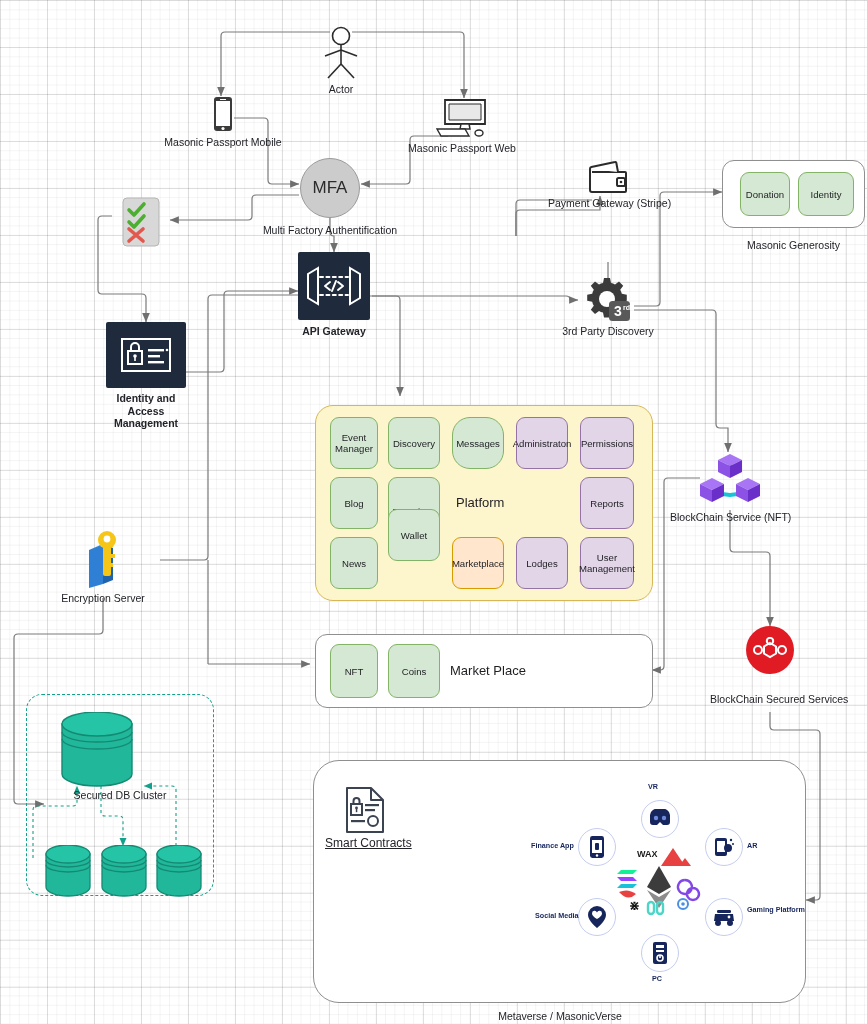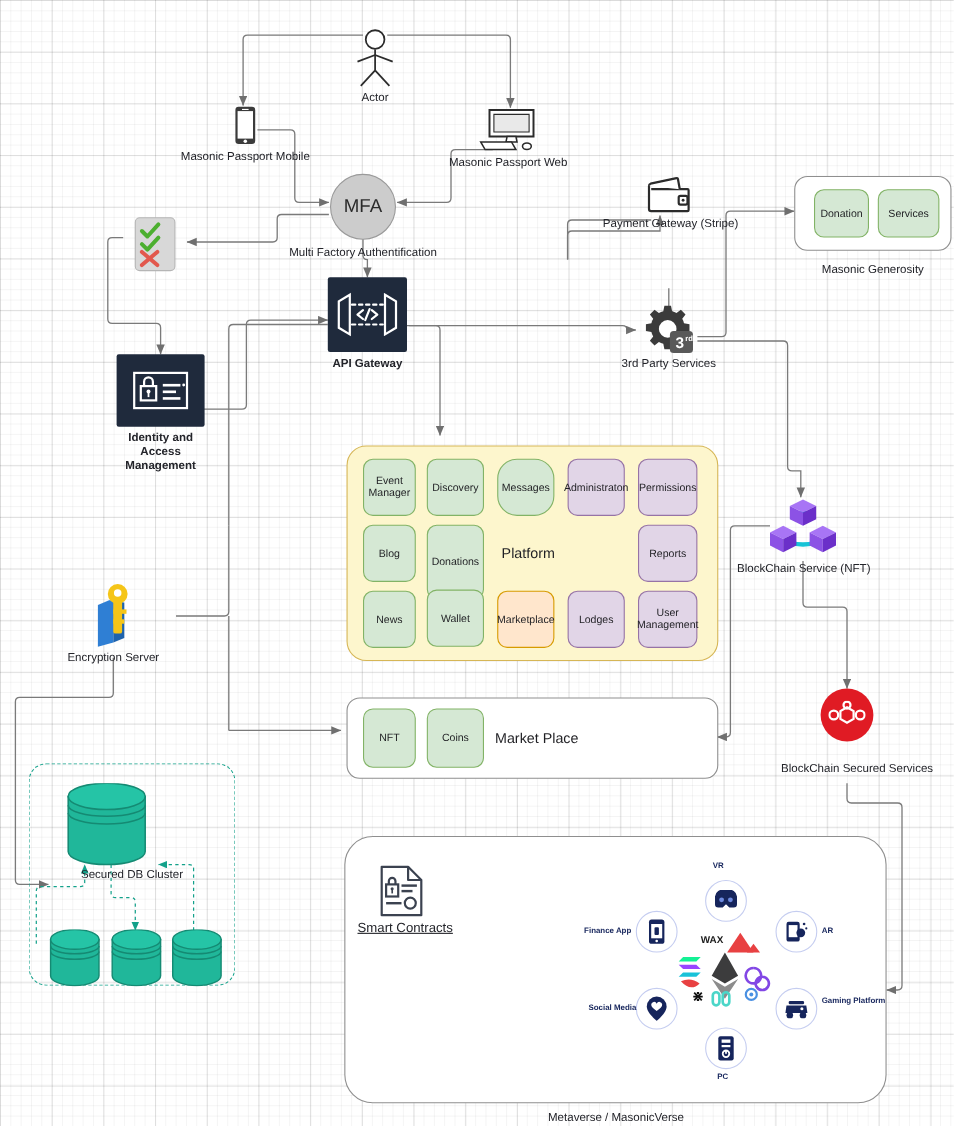--- a/index.html
+++ b/index.html
@@ -269,29 +269,29 @@
       <svg width="48" height="46" viewBox="0 0 48 46">
         <g fill="#3b3b3b">
           <path d="M20,2 h6 l1,5 a12,12 0 0 1 4,1.6 l4,-3 4.2,4.2 -3,4 a12,12 0 0 1 1.6,4 l5,1 v6 l-5,1 a12,12 0 0 1 -1.6,4 l3,4 -4.2,4.2 -4,-3 a12,12 0 0 1 -4,1.6 l-1,5 h-6 l-1,-5 a12,12 0 0 1 -4,-1.6 l-4,3 -4.2,-4.2 3,-4 a12,12 0 0 1 -1.6,-4 l-5,-1 v-6 l5,-1 a12,12 0 0 1 1.6,-4 l-3,-4 4.2,-4.2 4,3 a12,12 0 0 1 4,-1.6 z"></path>
           <circle cx="23" cy="23" r="8" fill="#ffffff"></circle>
         </g>
         <rect x="25" y="25" width="21" height="20" rx="3.5" fill="#595959"></rect>
         <text x="30" y="40" font-family="Liberation Sans, sans-serif" font-size="14" font-weight="bold" fill="#ffffff">3</text>
         <text x="39" y="34" font-family="Liberation Sans, sans-serif" font-size="7" font-weight="bold" fill="#ffffff">rd</text>
       </svg>
     </div>
-    <div class="cap" style="margin-top:3px;">3rd Party Services</div>
+    <div class="cap" style="margin-top:3px;">3rd Party Discovery</div>
   </div>
 
   <div class="group-box" style="left:722px;top:160px;width:143px;height:68px;"></div>
   <div class="tile green" style="left:740px;top:172px;width:50px;height:44px;">
     <span>Donation</span>
   </div>
   <div class="tile green" style="left:798px;top:172px;width:56px;height:44px;">
-    <span>Services</span>
+    <span>Identity</span>
   </div>
   <div class="cap" style="position:absolute;left:722px;top:239px;width:143px;font-size:10.5px;">Masonic Generosity</div>
 
   <div class="platform-box" style="left:315px;top:405px;width:338px;height:196px;"></div>
   <div class="tile green" style="left:330px;top:417px;width:48px;height:52px;">
       <span>Event Manager</span>
     </div>
   <div class="tile green" style="left:388px;top:417px;width:52px;height:52px;">
       <span>Discovery</span>
     </div>
@@ -312,21 +312,21 @@
       <span>Donations</span>
     </div>
   <div class="platform-label" style="left:456px;top:495px;">Platform</div>
   <div class="tile purple" style="left:580px;top:477px;width:54px;height:52px;">
       <span>Reports</span>
     </div>
 
   <div class="tile green" style="left:330px;top:537px;width:48px;height:52px;">
       <span>News</span>
     </div>
-  <div class="tile green" style="left:388px;top:536px;width:52px;height:52px;">
+  <div class="tile green" style="left:388px;top:509px;width:52px;height:52px;">
       <span>Wallet</span>
     </div>
   <div class="tile orange" style="left:452px;top:537px;width:52px;height:52px;">
       <span>Marketplace</span>
     </div>
   <div class="tile purple" style="left:516px;top:537px;width:52px;height:52px;">
       <span>Lodges</span>
     </div>
   <div class="tile purple" style="left:580px;top:537px;width:54px;height:52px;">
       <span>User Management</span>

